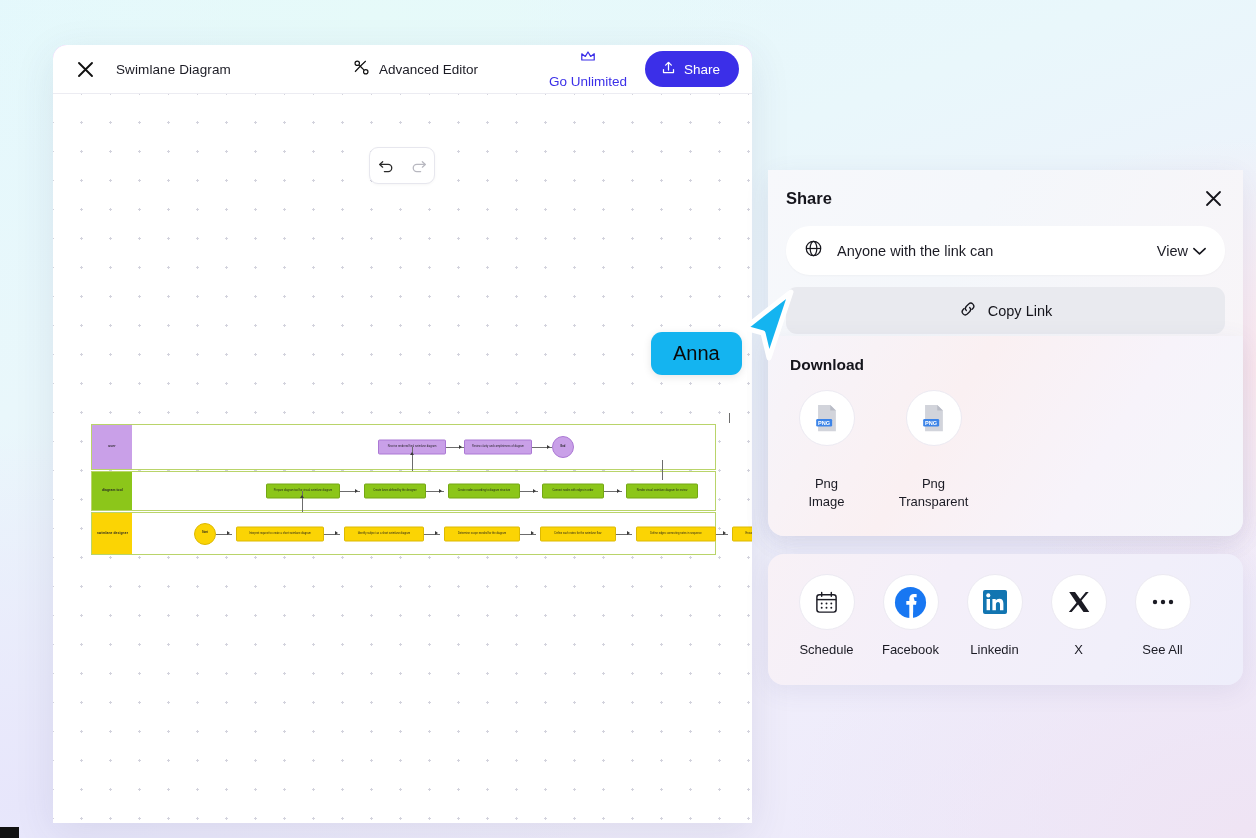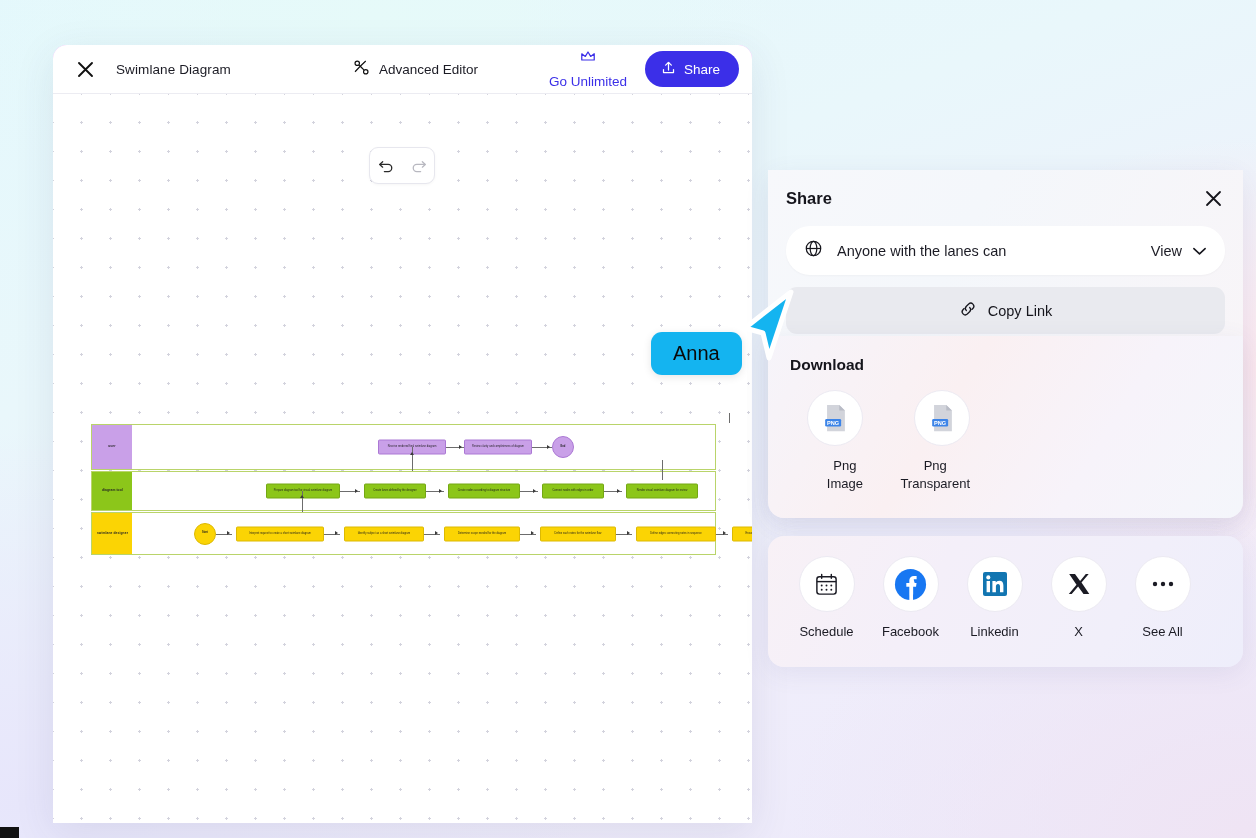--- a/index.html
+++ b/index.html
@@ -161,38 +161,38 @@
   }
   .share-title { font-size: 16.5px; font-weight: 700; color: #15151c; }
   .close-x { cursor: pointer; width: 24px; height: 24px; display:flex; align-items:center; justify-content:center; }
   .link-row {
     background: #fff; border-radius: 24px;
     display: flex; align-items: center;
     padding: 13px 18px; gap: 14px;
     box-shadow: 0 1px 2px rgba(0,0,0,.03);
   }
   .link-text { flex: 1; font-size: 14.5px; color: #1b1b24; }
-  .perm { display: flex; align-items: center; gap: 10px; font-size: 14.5px; color: #1b1b24; cursor: pointer; }
+  .perm { display: flex; align-items: center; gap: 4px; font-size: 14.5px; color: #1b1b24; cursor: pointer; }
   .copy-link {
     margin-top: 12px;
     background: #e9eaef; border-radius: 11px;
     display: flex; align-items: center; justify-content: center; gap: 11px;
     padding: 13px 0; font-size: 14.5px; color: #15151c; font-weight: 500;
     cursor: pointer;
   }
   .card-download {
     background: linear-gradient(122deg, #f6f4fa 0%, #faf0f2 38%, #f7f3fa 68%, #f4f6fb 100%);
     padding: 20px 22px 26px 22px;
     border-radius: 0 0 16px 16px;
     margin-top: -18px;
     box-shadow: 0 6px 26px rgba(80,80,130,.09);
   }
   .sec-title { font-size: 15.5px; font-weight: 700; color: #15151c; margin-bottom: 16px; }
   .icon-grid { display: flex; gap: 34px; }
-  .icon-item { width: 73px; display: flex; flex-direction: column; align-items: flex-end; cursor: pointer; }
+  .icon-item { width: 73px; display: flex; flex-direction: column; align-items: center; cursor: pointer; gap: 18px; }
   .icon-circle {
     width: 56px; height: 56px; border-radius: 50%;
     background: #fff; border: 1px solid #eceaf2;
     display: flex; align-items: center; justify-content: center;
   }
   .icon-label {
     margin-top: 11px; font-size: 13px; color: #1b1b24;
     text-align: center; line-height: 1.35;
   }
   .card-social {
@@ -370,21 +370,21 @@
       </div>
 
       <div class="link-row">
         <span>
           <svg width="19" height="19" viewBox="0 0 20 20" fill="none" stroke="#15151c" stroke-width="1.3">
             <circle cx="10" cy="10" r="7.6"></circle>
               <path d="M2.4 10 H17.6"></path>
             <ellipse cx="10" cy="10" rx="3.5" ry="7.6"></ellipse>
           </svg>
         </span>
-        <span class="link-text">Anyone with the lanes can</span>
+        <span class="link-text">Anyone with the link can</span>
         <span class="perm">
           <span>View</span>
           <span>
             <svg width="15" height="10" viewBox="0 0 16 10" fill="none" stroke="#15151c" stroke-width="1.7" stroke-linecap="round" stroke-linejoin="round">
                 <path d="M2 2.5 L8 8 L14 2.5"></path>
               </svg>
           </span>
         </span>
       </div>
 

